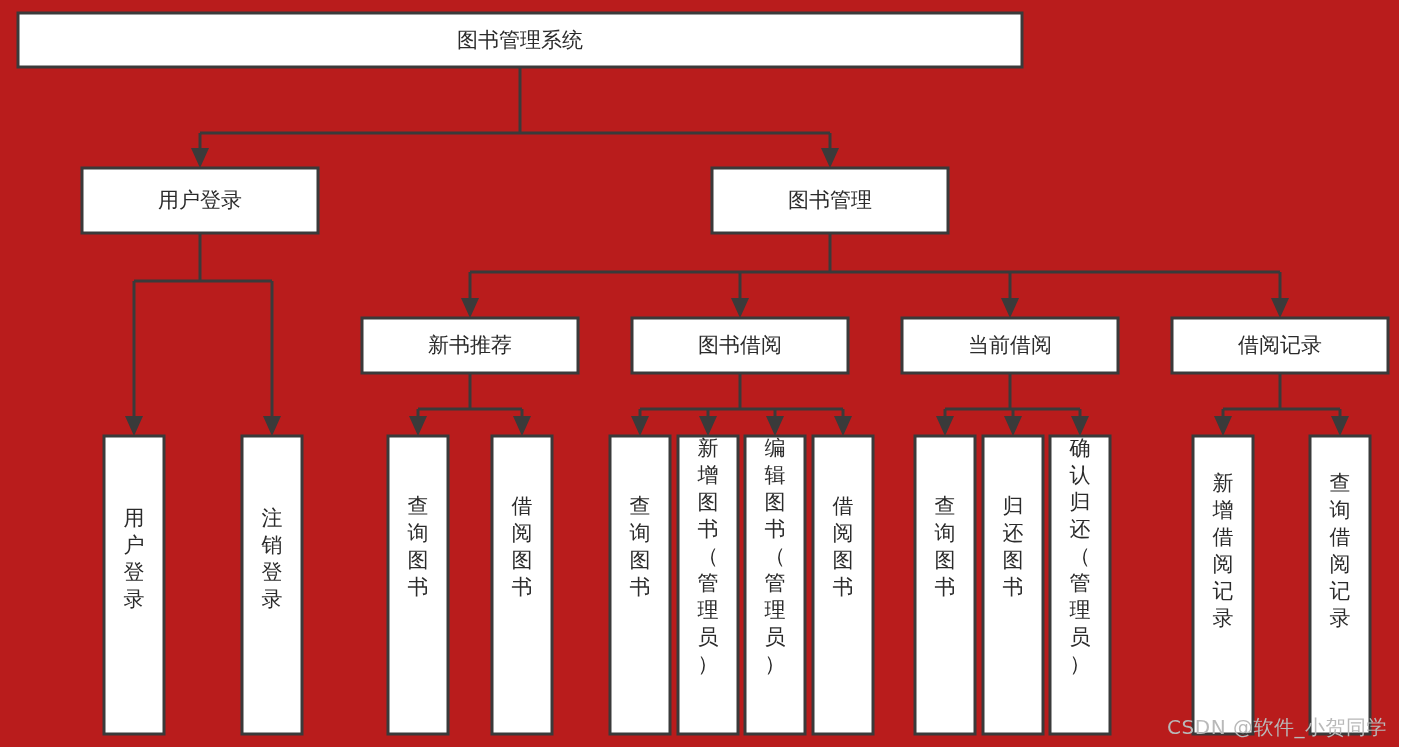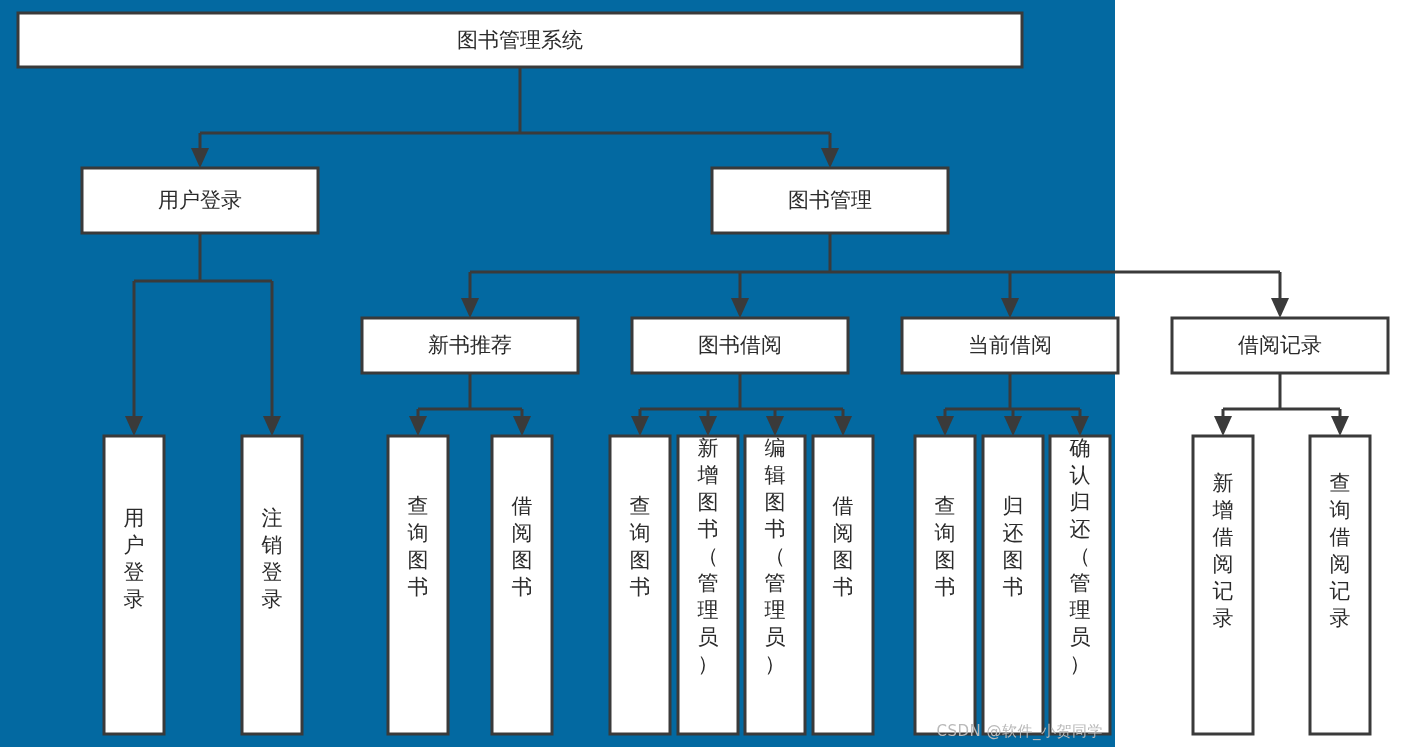--- a/index.html
+++ b/index.html
@@ -8,23 +8,23 @@
     background: #ffffff;
   }
   body {
     width: 1405px;
     height: 747px;
     font-family: "DejaVu Sans", "Liberation Sans", sans-serif;
     overflow: hidden;
   }
   #diagram-root {
     position: relative;
-    width: 1115px;
+    width: 1399px;
     height: 747px;
-    background: #0369a1;
+    background: #b91c1c;
   }
   svg#tree-svg {
     position: absolute;
     left: 0;
     top: 0;
     width: 1405px;
     height: 747px;
   }
   .node-box {
     fill: #ffffff;
@@ -52,21 +52,21 @@
   }
   .arrow-head {
     fill: #3a3a3a;
     stroke: none;
   }
   .watermark-text {
     position: absolute;
     right: 12px;
     bottom: 6px;
     font-family: "DejaVu Sans", "Liberation Sans", sans-serif;
-    font-size: 15px;
+    font-size: 20px;
     color: #b9b9b9;
     white-space: nowrap;
     letter-spacing: 0.5px;
     pointer-events: none;
   }
 </style>
 </head>
 <body>
 
 <div id="diagram-root">

